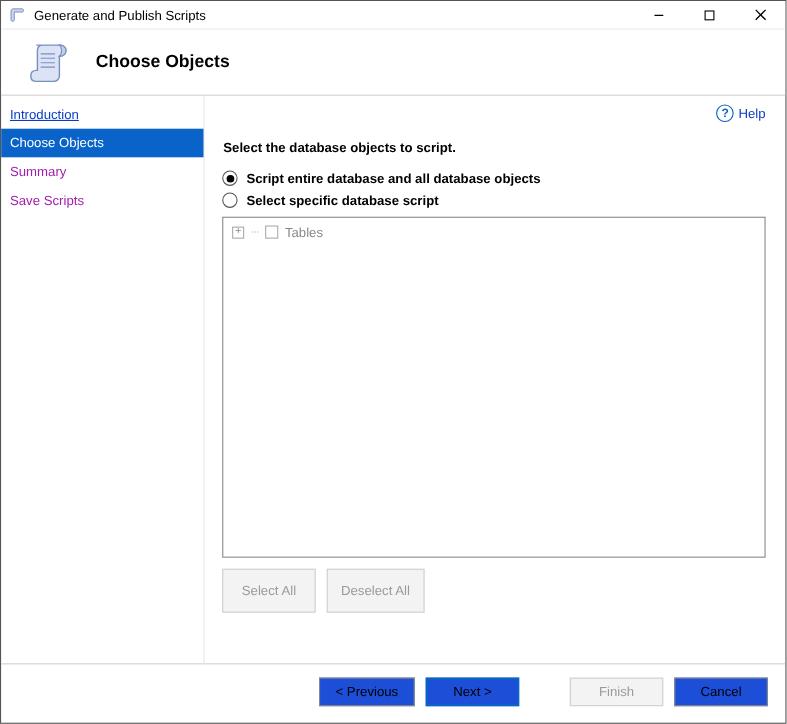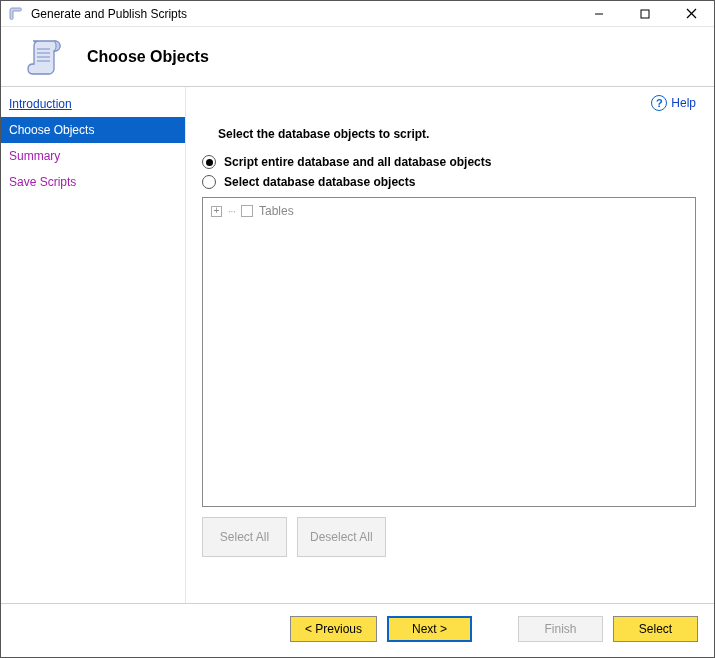--- a/index.html
+++ b/index.html
@@ -93,21 +93,21 @@
     gap:4px;
   }
   .help-link .qicon {
     width:16px;height:16px;border:1px solid #0a63c9;border-radius:50%;
     display:flex;align-items:center;justify-content:center;
     font-size:11px;color:#0a63c9;font-weight:bold;line-height:1;
   }
 
   .instr {
     font-weight: bold;
-    margin: 28px 0 14px 16px;
+    margin: 28px 0 14px 1px;
   }
 
   .radio-row {
     display:flex; align-items:center;
     margin: 6px 0;
     gap:8px;
     font-weight:bold;
   }
   .radio {
     width:14px;height:14px;border:1px solid #555;border-radius:50%;
@@ -153,21 +153,21 @@
   
   .footer{
     height:50px;
     border-top:1px solid #d0d0d0;
     display:flex;align-items:center;justify-content:flex-end;
     padding:0 16px;
     gap:10px;
   }
   .btn{
     min-width:85px;height:26px;
-    border:1px solid #888;background:#fde047;color:#000;
+    border:1px solid #888;background:#1d4ed8;color:#000;
     display:flex;align-items:center;justify-content:center;
     padding:0 14px;
   }
   .btn.default{
     border:2px solid #0a63c9;
   }
   .btn.disabled{
     border:1px solid #cfcfcf;color:#9a9a9a;background:#f3f3f3;margin-left:36px;
   }
 </style>
@@ -238,21 +238,21 @@
     </div>
 
     <div class="instr">Select the database objects to script.</div>
 
     <div class="radio-row">
       <span class="radio checked"></span>
       <span>Script entire database and all database objects</span>
     </div>
     <div class="radio-row">
       <span class="radio"></span>
-      <span>Select database database objects</span>
+      <span>Select specific database script</span>
     </div>
 
     <div class="treebox">
       <div class="tree-row">
         <span class="expander">+</span>
         <span class="dots">···</span>
         <span class="chk"></span>
         <span>Tables</span>
       </div>
     </div>
@@ -273,15 +273,15 @@
   <div class="btn">
     <span>&lt; Previous</span>
   </div>
   <div class="btn default">
     <span>Next &gt;</span>
   </div>
   <div class="btn disabled">
     <span>Finish</span>
   </div>
   <div class="btn">
-    <span>Select</span>
+    <span>Cancel</span>
   </div>
 </div>
 
 </body></html>

